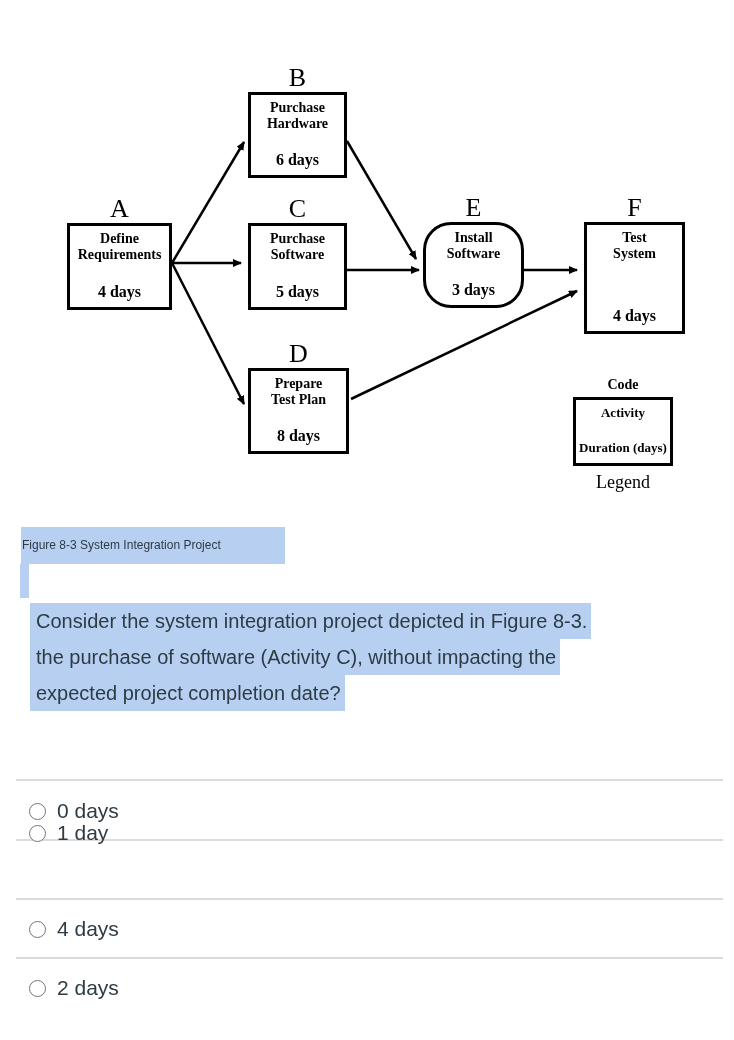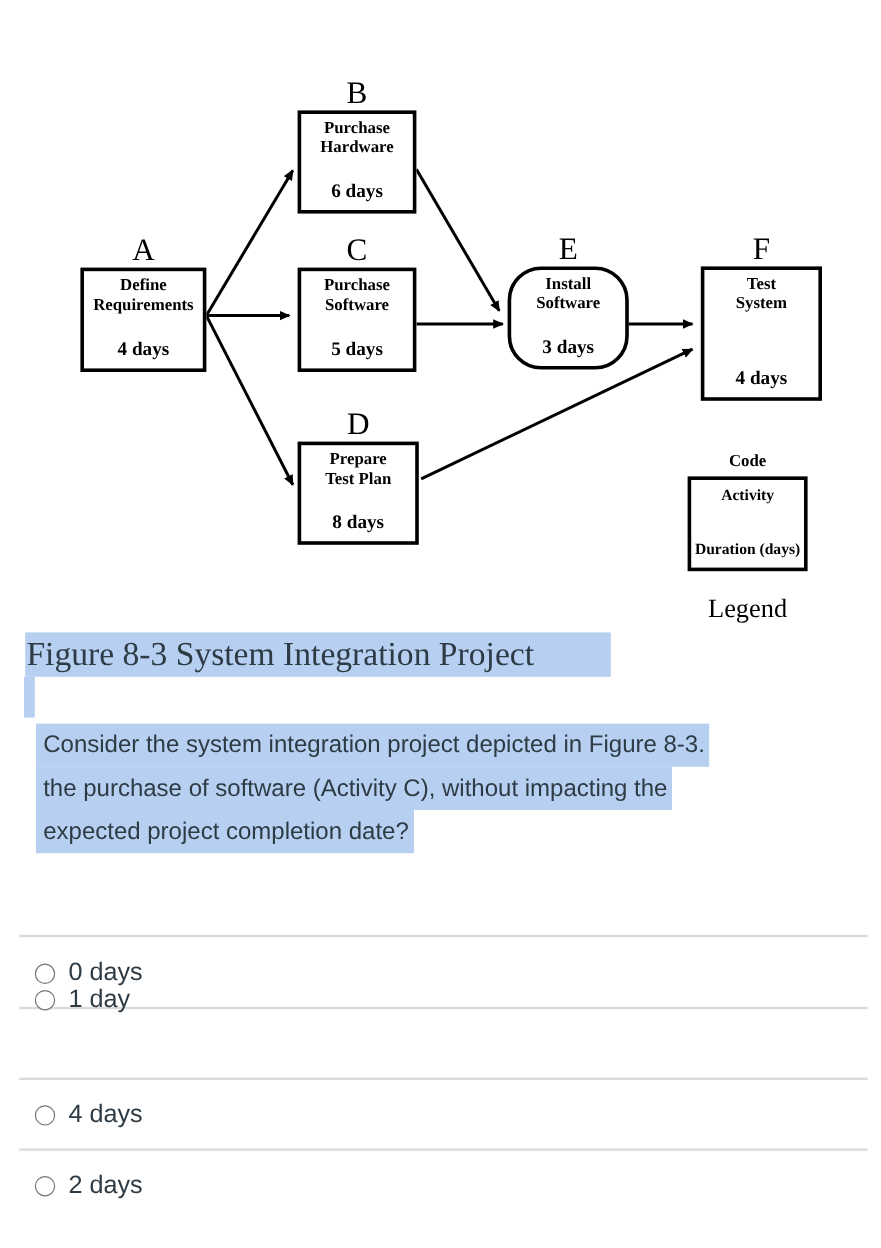--- a/index.html
+++ b/index.html
@@ -26,32 +26,32 @@
     display:flex; flex-direction:column; justify-content:space-between;
     align-items:center; text-align:center; padding:5px 1px 7px 1px;
   }
   .node-title { font-weight:bold; font-size:14px; line-height:16px; white-space:pre-line; }
   .node-duration { font-weight:bold; font-size:16px; line-height:17px; }
 
   .legend-wrap { position:absolute; left:573px; top:374px; width:100px; text-align:center;
                  font-family:"Liberation Serif", serif; color:var(--ink); }
   .legend-code { font-weight:bold; font-size:14px; height:23px; line-height:21px; }
   .legend-box {
-    box-sizing:border-box; border:3px solid var(--ink); height:79px; background:#fff;
+    box-sizing:border-box; border:3px solid var(--ink); height:69px; background:#fff;
     display:flex; flex-direction:column; justify-content:space-between;
     align-items:center; padding:6px 1px 8px 1px;
   }
   .legend-activity, .legend-duration { font-weight:bold; font-size:13px; line-height:14px; }
-  .legend-caption { margin-top:18px; font-size:22px;font-family:Liberation Serif, serif; }
+  .legend-caption { margin-top:6px; font-size:18px;font-family:Liberation Serif, serif; }
 
   
   .caption-line { position:absolute; left:21px; top:527px; white-space:nowrap; }
   .caption-line .hl {
     display:inline-block; line-height:37px; padding:0 64px 0 1px;
-    background:var(--highlight); color:var(--text); font-size:28px;font-family:Liberation Serif, serif;
+    background:var(--highlight); color:var(--text); font-size:12px;
   }
   .empty-hl-line { position:absolute; left:20px; top:564px; }
   .empty-hl-line span { display:inline-block; width:9px; height:34px; background:var(--highlight); }
 
   .question { position:absolute; left:15px; top:603px;padding-left:15px; }
   .question .qline { height:36px; white-space:nowrap; }
   .question .hl {
     display:inline-block; line-height:36px; padding:0 4px 0 6px;
     background:var(--highlight); color:var(--text); font-size:20px;
   }

